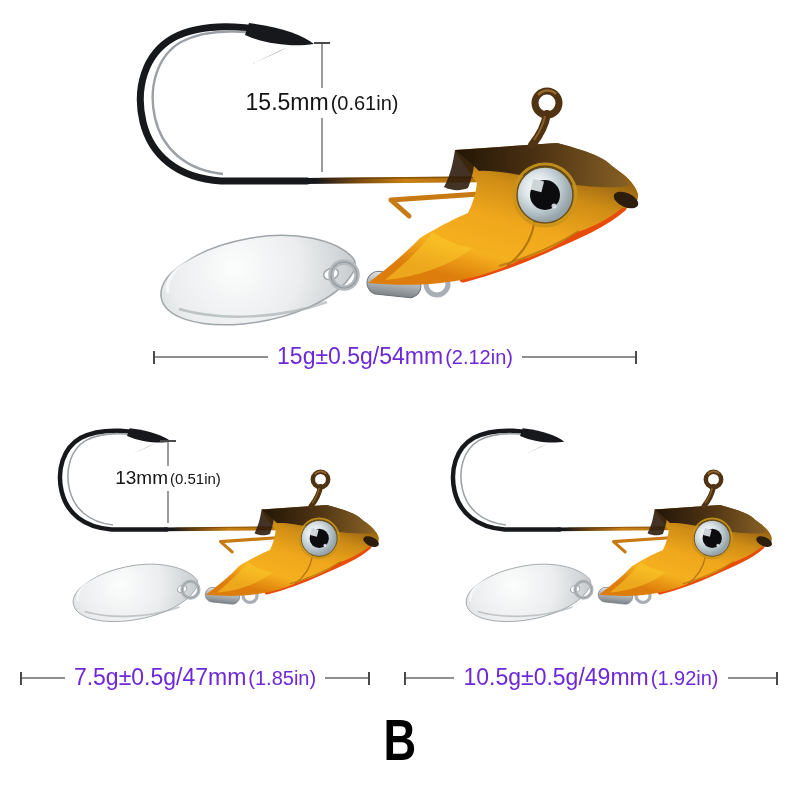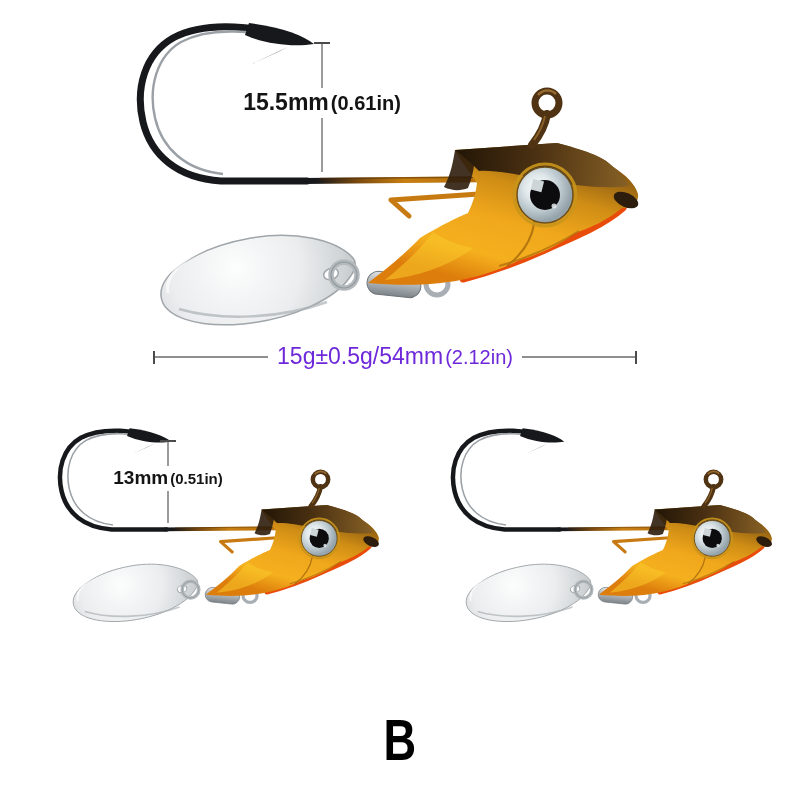--- a/index.html
+++ b/index.html
@@ -6,21 +6,21 @@
   .canvas{
     position:relative;width:800px;height:800px;background:#ffffff;
     font-family:"Liberation Sans",sans-serif;overflow:hidden;
   }
   .lure{position:absolute;}
   #lure-top{left:55px;top:18px;width:600px;height:320px;}
   #lure-bl{left:5px;top:425px;width:385px;height:205px;}
   #lure-br{left:398px;top:425px;width:385px;height:205px;}
 
   
-  .vmeasure{position:absolute;display:flex;flex-direction:column;align-items:center;font-weight:bold;}
+  .vmeasure{position:absolute;display:flex;flex-direction:column;align-items:center;}
   .vmeasure .tick{width:16px;height:2px;background:#4a4a4a;}
   .vmeasure .seg{width:2px;background:#9b9b9b;}
   .vmeasure .label{color:#141414;white-space:nowrap;margin:1px 0;line-height:1.2;}
   #vm-top{left:222px;top:42px;width:200px;}
   #vm-top .seg1{height:44px;} #vm-top .seg2{height:54px;}
   #vm-bl{left:68px;top:440px;width:200px;}
   #vm-bl .seg1{height:24px;} #vm-bl .seg2{height:32px;}
   #vm-br{left:461px;top:440px;width:200px;}
   #vm-br .seg1{height:24px;} #vm-br .seg2{height:32px;}
 
@@ -171,17 +171,31 @@
 
 
   <div class="hmeasure" id="hm-top">
     <div class="tick"></div>
     <div class="seg"></div>
     <div class="label"><span class="label-main">15g±0.5g/54mm</span><span class="unit-in">(2.12in)</span></div>
     <div class="seg"></div>
     <div class="tick"></div>
   </div>
 
-
+  <div class="hmeasure" id="hm-bl">
+    <div class="tick"></div>
+    <div class="seg"></div>
+    <div class="label"><span class="label-main">7.5g±0.5g/47mm</span><span class="unit-in">(1.85in)</span></div>
+    <div class="seg"></div>
+    <div class="tick"></div>
+  </div>
+
+  <div class="hmeasure" id="hm-br">
+    <div class="tick"></div>
+    <div class="seg"></div>
+    <div class="label"><span class="label-main">10.5g±0.5g/49mm</span><span class="unit-in">(1.92in)</span></div>
+    <div class="seg"></div>
+    <div class="tick"></div>
+  </div>
 
   <div class="variant"><span>B</span></div>
 
 </div>
 
 </body></html>

